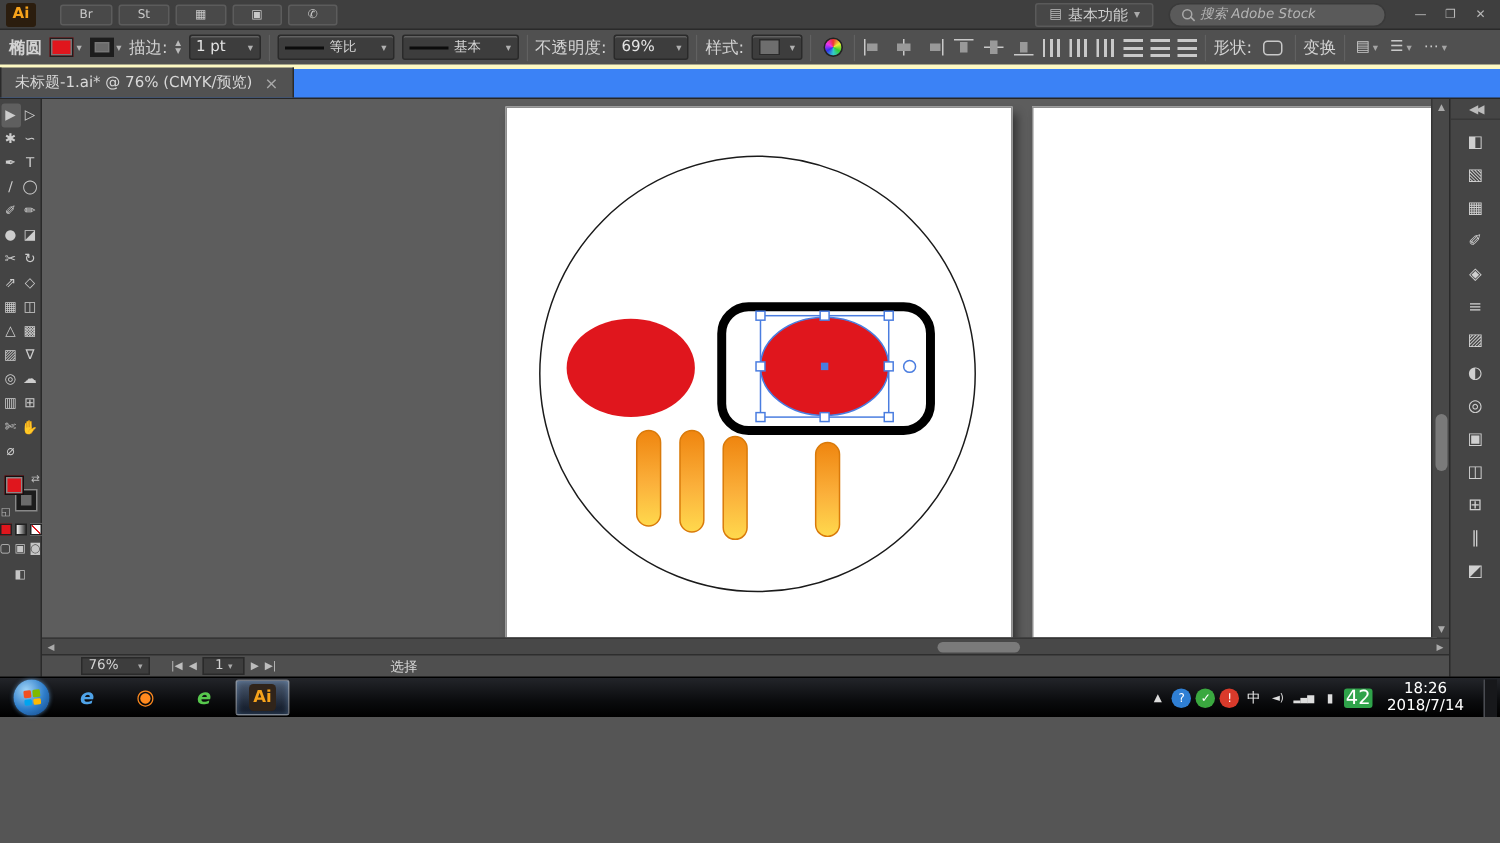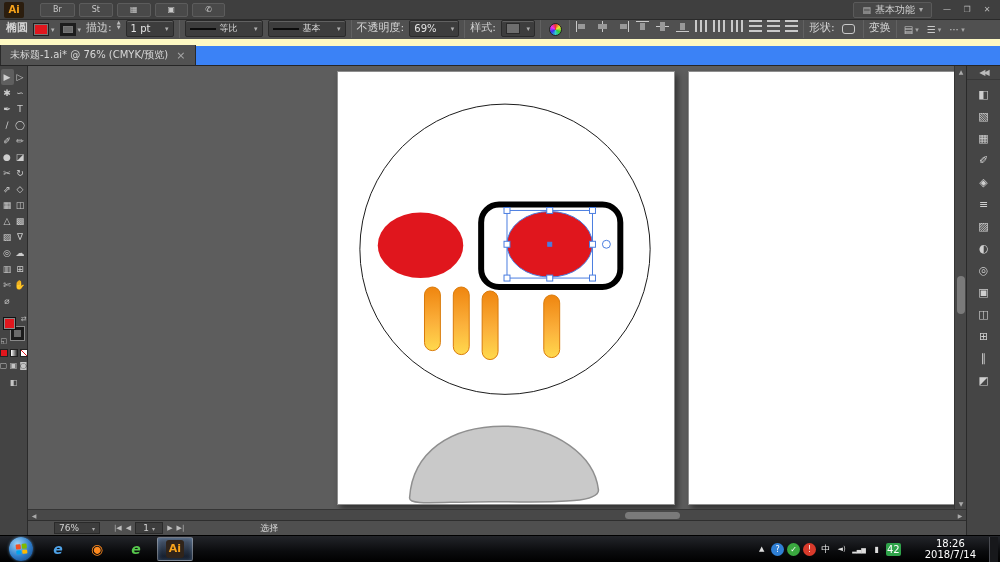--- a/index.html
+++ b/index.html
@@ -1,19 +1,19 @@
 <!DOCTYPE html>
 <html><head>
 <meta charset="utf-8">
 <style>
   * { margin:0; padding:0; box-sizing:border-box; }
   html,body { width:1000px; height:562px; overflow:hidden; }
   body { font-family:"DejaVu Sans","Liberation Sans",sans-serif; font-size:11px; color:#cfcfcf; background:#555; }
   button { background:none; border:none; color:inherit; font:inherit; padding:0; cursor:default; }
-  .app { display:flex; flex-direction:column; width:1000px; height:562px; }
+  .app { display:flex; flex-direction:column; width:1000px; height:478px; }
 
   
   .menubar { height:20px; background:#3f3f3f; border-bottom:1px solid #2a2a2a; display:flex; align-items:center; gap:2px; padding:0 4px; }
   .ai-logo { width:20px; height:16px; background:#2b1d0e; color:#f7a31b; font-weight:bold; font-size:10px; display:flex; align-items:center; justify-content:center; border-radius:2px; margin-right:4px; }
   .menus { display:flex; }
   .menu-item { padding:0 7px; line-height:20px; color:#d6d6d6; }
   .quick-icons { display:flex; gap:4px; margin-left:10px; }
   .qicon { min-width:16px; height:14px; border:1px solid #5c5c5c; background:#494949; color:#c9c9c9; font-size:8px; display:flex; align-items:center; justify-content:center; padding:0 12px; border-radius:2px; }
   .spacer { flex:1; }
   .workspace-btn { display:flex; align-items:center; gap:4px; padding:0 8px; height:16px; border:1px solid #5a5a5a; border-radius:2px; background:#474747; font-size:10px; }
@@ -21,21 +21,21 @@
   .ws-ic { font-size:9px; color:#bbb; }
   .searchbox { display:flex; align-items:center; gap:5px; width:145px; height:16px; background:#5a5a5a; border:1px solid #3a3a3a; border-radius:8px; padding:0 8px; margin:0 8px; }
   .mag { width:7px; height:7px; border:1px solid #a9a9a9; border-radius:50%; position:relative; flex:none; }
   .mag::after { content:""; position:absolute; width:4px; height:1px; background:#a9a9a9; transform:rotate(45deg); right:-3px; bottom:-1px; }
   .searchbox .ph { color:#b5b5b5; font-style:italic; font-size:9px; white-space:nowrap; overflow:hidden; }
   .win-btns { display:flex; gap:2px; margin-left:4px; }
   .win-btns span { width:18px; height:14px; display:flex; align-items:center; justify-content:center; color:#b9b9b9; font-size:8px; }
   .wb-min::before { content:"—"; } .wb-res::before { content:"❐"; } .wb-close::before { content:"✕"; }
 
   
-  .controlbar { height:26px; background:#505050; border-bottom:7px solid #fef9c3; display:flex; gap:5px; padding:0 6px; overflow:hidden; }
+  .controlbar { height:26px; background:#505050; border-bottom:3px solid #fef9c3; display:flex; align-items:center; gap:5px; padding:0 6px; overflow:hidden; }
   .cb-label { color:#d2d2d2; white-space:nowrap; }
   .cb-label.sel { font-weight:bold; }
   .sep { width:1px; height:18px; background:#3a3a3a; border-right:1px solid #616161; flex:none; }
   .swdd { display:flex; align-items:center; gap:2px; }
   .swdd::after { content:"▾"; font-size:7px; color:#b5b5b5; }
   .sw { width:16px; height:13px; border:1px solid #1e1e1e; box-shadow:0 0 0 1px #777 inset; display:inline-block; }
   .sw.stroke { background:#6a6a6a; border:3px solid #1d1d1d; }
   .stepper { display:inline-flex; flex-direction:column; line-height:5px; font-size:5px; color:#bbb; }
   .stepper::before { content:"▲"; } .stepper::after { content:"▼"; }
   .dd { height:17px; background:#3d3d3d; border:1px solid #2a2a2a; box-shadow:0 1px 0 #616161 inset; border-radius:2px; display:inline-flex; align-items:center; gap:4px; padding:0 4px; color:#e3e3e3; font-size:10px; white-space:nowrap; }
@@ -131,21 +131,21 @@
   .orb-flag i { border-radius:1px; }
   .orb-flag i:nth-child(1){background:#f25022;} .orb-flag i:nth-child(2){background:#7fba00;}
   .orb-flag i:nth-child(3){background:#00a4ef;} .orb-flag i:nth-child(4){background:#ffb900;}
   .task-apps { display:flex; gap:3px; }
   .tapp { width:36px; height:24px; display:flex; align-items:center; justify-content:center; border-radius:2px; }
   .tapp.active { background:linear-gradient(rgba(160,200,255,.35),rgba(70,110,180,.18)); border:1px solid rgba(255,255,255,.35); box-shadow:0 0 4px rgba(150,200,255,.35) inset; }
   .app-glyph { font-size:14px; font-weight:bold; font-style:italic; padding:1px 3px; border-radius:3px; line-height:16px; }
   .tapp.active .app-glyph { font-style:normal; font-size:11px; }
   .tray { margin-left:auto; display:flex; align-items:center; gap:3px; }
   .tray-ic { min-width:13px; height:13px; display:flex; align-items:center; justify-content:center; font-size:9px; border-radius:2px; padding:0 1px; }
-  .clock { text-align:center; color:#fff; font-size:10px; line-height:11px; padding:0 7px;margin-left:14px; }
+  .clock { text-align:center; color:#fff; font-size:10px; line-height:11px; padding:0 7px; }
   .show-desktop { width:9px; height:25px; background:#17181b; border-left:1px solid #4a4c52; margin-left:3px; }
 </style>
 </head>
 <body>
 
 <div class="app">
 
   <div class="menubar">
     <div class="ai-logo">Ai</div>
     <div class="quick-icons">
@@ -158,20 +158,24 @@
 
         <div class="qicon">▣</div>
 
         <div class="qicon">✆</div>
       </div>
     <div class="spacer"></div>
     <button class="workspace-btn">
       <span class="ws-ic">▤</span>
       <span>基本功能</span>
     </button>
+    <div class="searchbox">
+      <span class="mag"></span>
+      <span class="ph">搜索 Adobe Stock</span>
+    </div>
     <div class="win-btns">
       <span class="wb-min"></span>
       <span class="wb-res"></span>
       <span class="wb-close"></span>
     </div>
   </div>
 
   <div class="controlbar">
     <span class="cb-label sel">椭圆</span>
     <button class="swdd">
@@ -544,21 +548,21 @@
           <span class="tray-ic" style="color: rgb(255, 255, 255); background: rgb(217, 58, 43); font-size: 8px; border-radius: 50%;">!</span>
 
           <span class="tray-ic" style="color: rgb(238, 238, 238); background: transparent; font-size: 9px;">中</span>
 
           <span class="tray-ic" style="color: rgb(221, 221, 221); background: transparent; font-size: 7px;">◄)</span>
 
           <span class="tray-ic" style="color: rgb(221, 221, 221); background: transparent; font-size: 6px;">▂▄▆</span>
 
           <span class="tray-ic" style="color: rgb(221, 221, 221); background: transparent; font-size: 8px;">▮</span>
 
-          <span class="tray-ic" style="color: rgb(255, 255, 255); background: rgb(47, 163, 74); font-size: 10px;">42</span>
+          <span class="tray-ic" style="color: rgb(255, 255, 255); background: rgb(47, 163, 74); font-size: 13px;">42</span>
         </div>
       <div class="clock">
         <div>18:26</div>
         <div>2018/7/14</div>
       </div>
       <div class="show-desktop"></div>
     </div>
   </div>
 
 </div>

